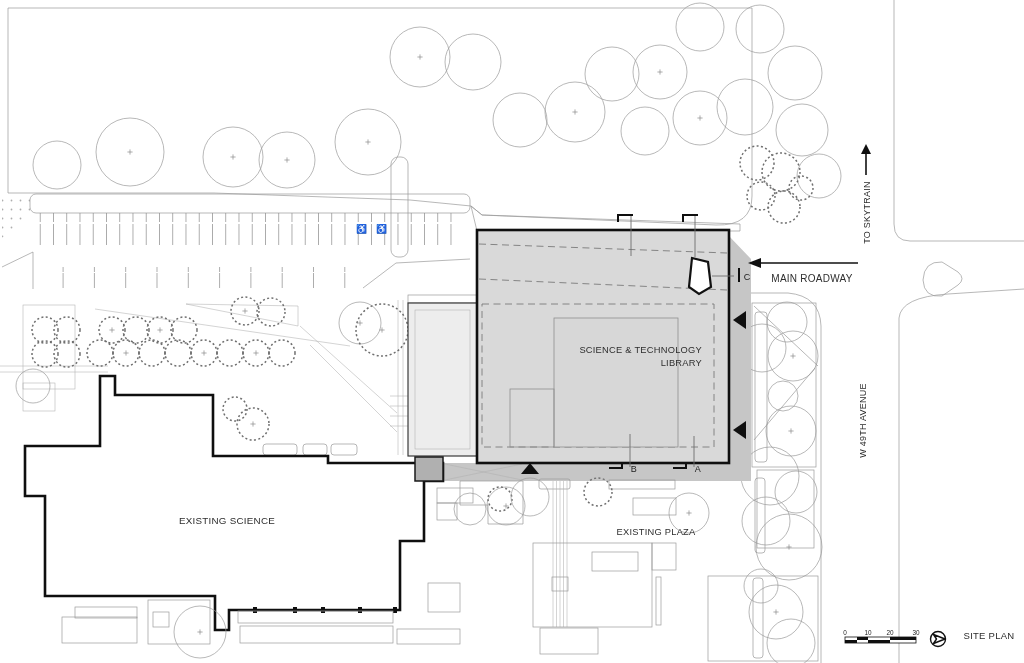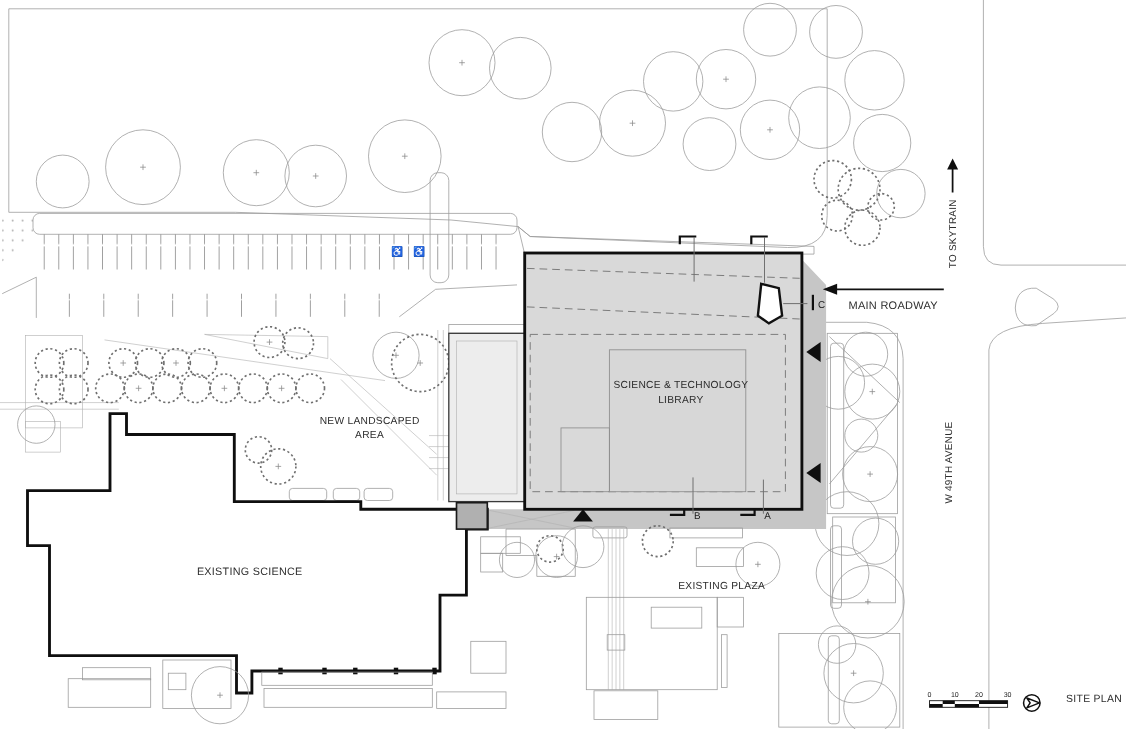--- a/index.html
+++ b/index.html
@@ -291,41 +291,37 @@
     <rect class="blk" x="857" y="637" width="11" height="3"></rect>
     <rect class="blk" x="868" y="640" width="22" height="3"></rect>
     <rect class="blk" x="890" y="637" width="26" height="3"></rect>
   </g>
   <g>
     <circle cx="938" cy="639" r="7.5" fill="none" stroke="#111" stroke-width="1.4"></circle>
     <path d="M933.5,634.5 L945,639 L933.5,643.5 L936.5,639 Z" fill="none" stroke="#111" stroke-width="1.4" stroke-linejoin="round"></path>
   </g>
 </svg>
 
-<div class="lbl" style="left:536px;top:344px;width:166px;">
+<div class="lbl" style="left:536px;top:344px;width:166px;text-align:right;">
   <div>SCIENCE &amp; TECHNOLOGY</div>
   <div>LIBRARY</div>
 </div>
 
-<div class="lbl" style="left:276px;top:376px;width:120px;">
-  <div>NEW LANDSCAPED</div>
-  <div>AREA</div>
-</div>
 
 <div class="lbl" style="left:147px;top:514px;width:160px;font-size:9.8px;">EXISTING SCIENCE</div>
 
 <div class="lbl" style="left:596px;top:526px;width:120px;">EXISTING PLAZA</div>
 
 <div class="lbl" style="left:752px;top:272px;width:120px;font-size:10px;">MAIN ROADWAY</div>
 
 <div class="lbl vlbl" style="left:807px;top:206px;width:120px;font-size:9px;">TO SKYTRAIN</div>
 
 <div class="lbl vlbl" style="left:803px;top:414px;width:120px;font-size:9px;">W 49TH AVENUE</div>
 
-<div class="lbl" style="left:958px;top:629px;width:62px;font-size:9.5px;text-align:right;">SITE PLAN</div>
+<div class="lbl" style="left:958px;top:629px;width:62px;font-size:9.5px;text-align:center;">SITE PLAN</div>
 
 <div class="lbl tick" style="left:845px;top:626px;">0</div>
 <div class="lbl tick" style="left:868px;top:626px;">10</div>
 <div class="lbl tick" style="left:890px;top:626px;">20</div>
 <div class="lbl tick" style="left:916px;top:626px;">30</div>
 
 <div class="lbl letter" style="left:628px;top:463px;width:12px;">B</div>
 <div class="lbl letter" style="left:692px;top:463px;width:12px;">A</div>
 <div class="lbl letter" style="left:741px;top:271px;width:12px;">C</div>
 

